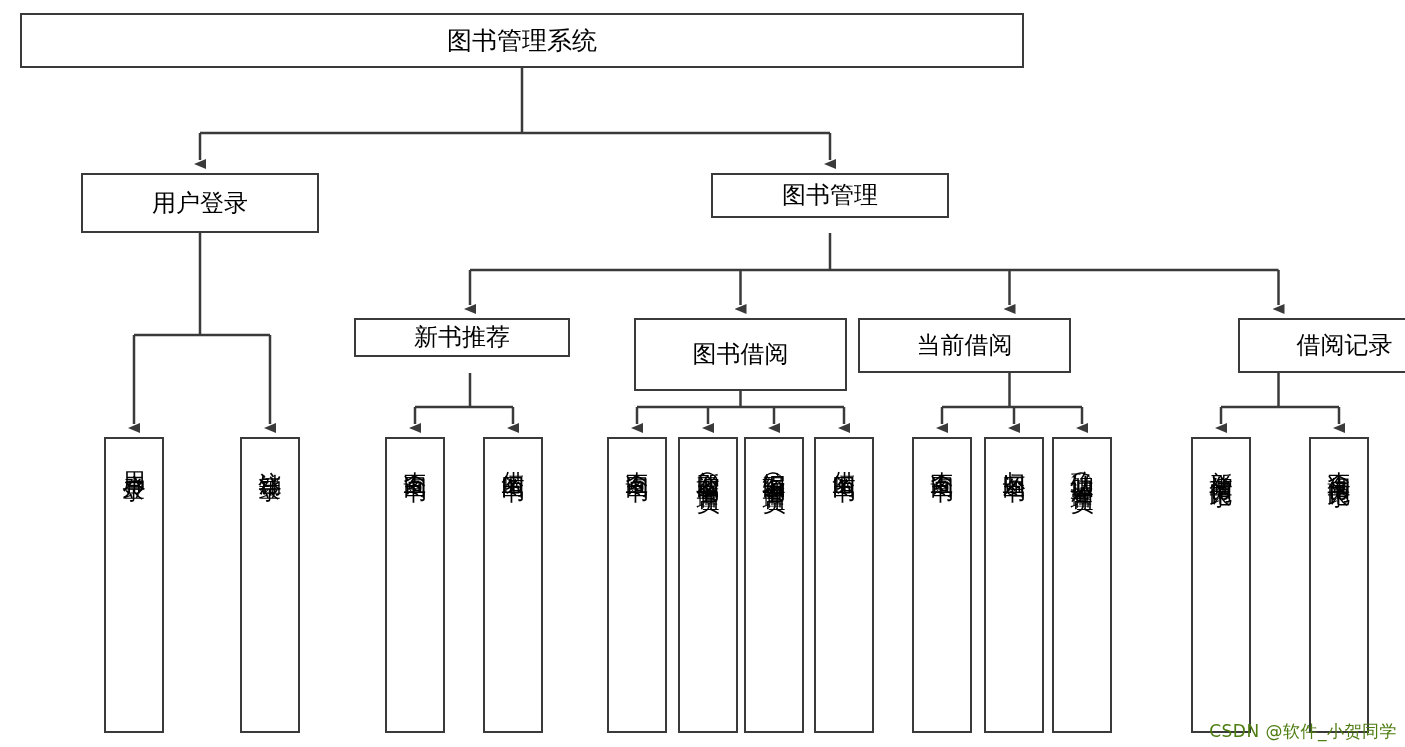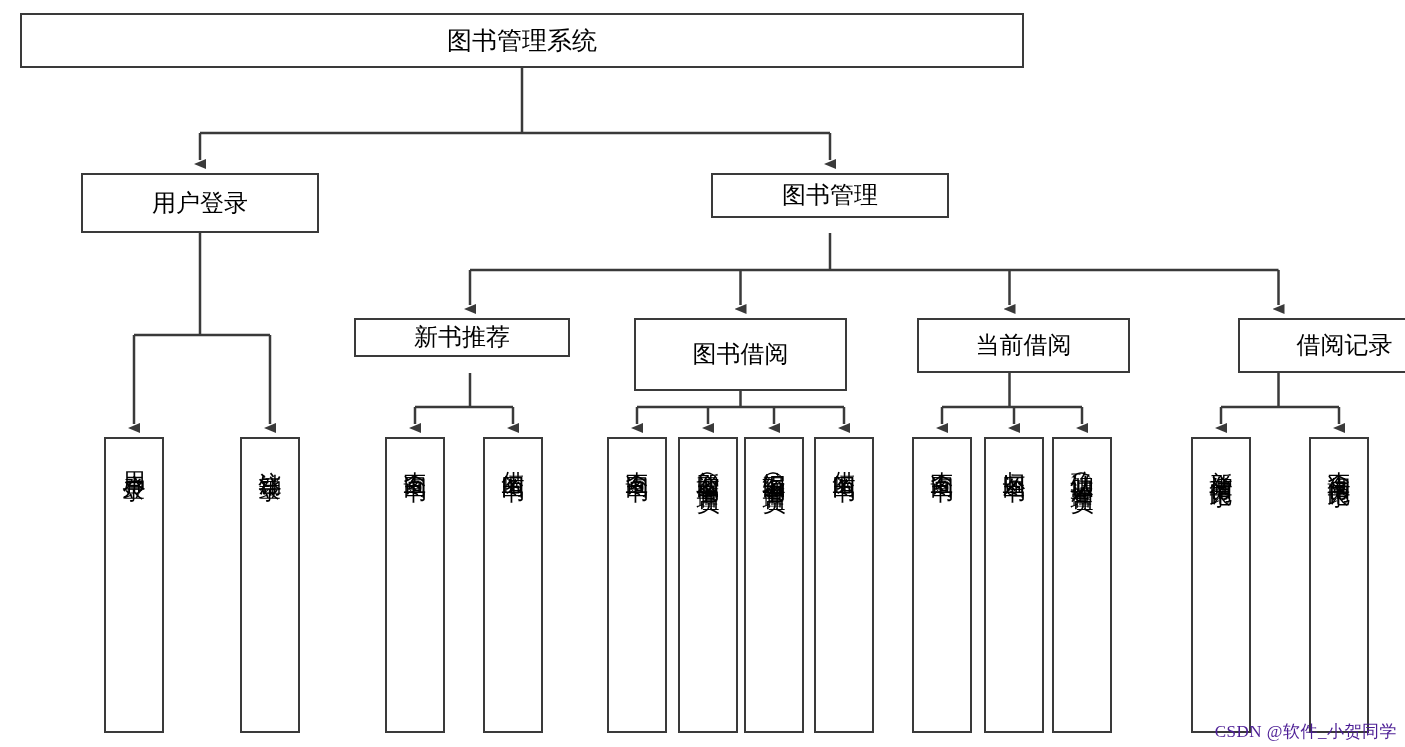--- a/index.html
+++ b/index.html
@@ -60,25 +60,24 @@
     text-orientation: upright;
     font-size: 23px;
     letter-spacing: 3px;
     line-height: 1;
   }
   #watermark {
     position: absolute;
     right: 8px;
     bottom: 4px;
     font-size: 17px;
-    color: #4c1d95;
+    color: #4d7c0f;
     letter-spacing: 0.5px;
     white-space: nowrap;
     z-index: 3;
-    font-family: Liberation Serif, serif;
   }
 </style>
 </head>
 <body>
 
 <div id="canvas">
   <svg id="edges" viewBox="0 0 1405 747">
     <defs>
       <marker id="arrow" markerWidth="10" markerHeight="12" refX="1" refY="6" orient="auto" markerUnits="userSpaceOnUse">
         <path d="M0,0 L10,0 L5,12 Z" fill="#3a3a3a"></path>
@@ -130,21 +129,21 @@
       </div>
       <div class="node horiz" style="left: 711px; top: 173px; width: 238px; height: 45px;">
         <div class="label">图书管理</div>
       </div>
       <div class="node horiz" style="left: 354px; top: 318px; width: 216px; height: 39px;">
         <div class="label">新书推荐</div>
       </div>
       <div class="node horiz" style="left: 634px; top: 318px; width: 213px; height: 73px;">
         <div class="label">图书借阅</div>
       </div>
-      <div class="node horiz" style="left: 917px; top: 318px; width: 213px; height: 55px;">
+      <div class="node horiz" style="left: 858px; top: 318px; width: 213px; height: 55px;">
         <div class="label">当前借阅</div>
       </div>
       <div class="node horiz" style="left: 1238px; top: 318px; width: 213px; height: 55px;">
         <div class="label">借阅记录</div>
       </div>
       <div class="node vert" style="left: 104px; top: 437px; width: 60px; height: 296px;">
         <div class="label">用户登录</div>
       </div>
       <div class="node vert" style="left: 240px; top: 437px; width: 60px; height: 296px;">
         <div class="label">注销登录</div>

